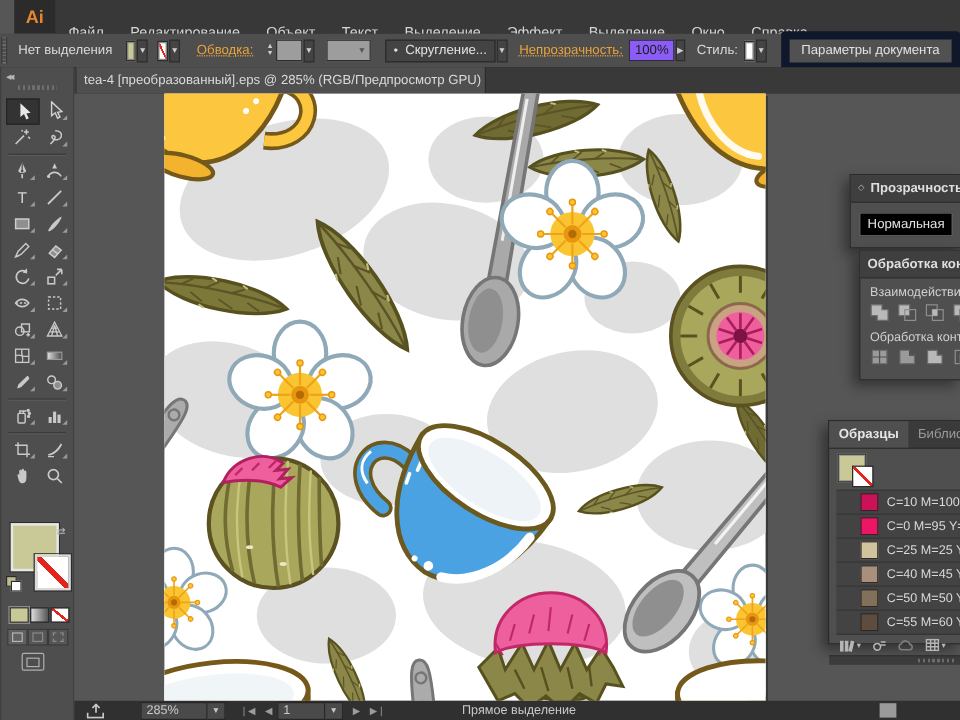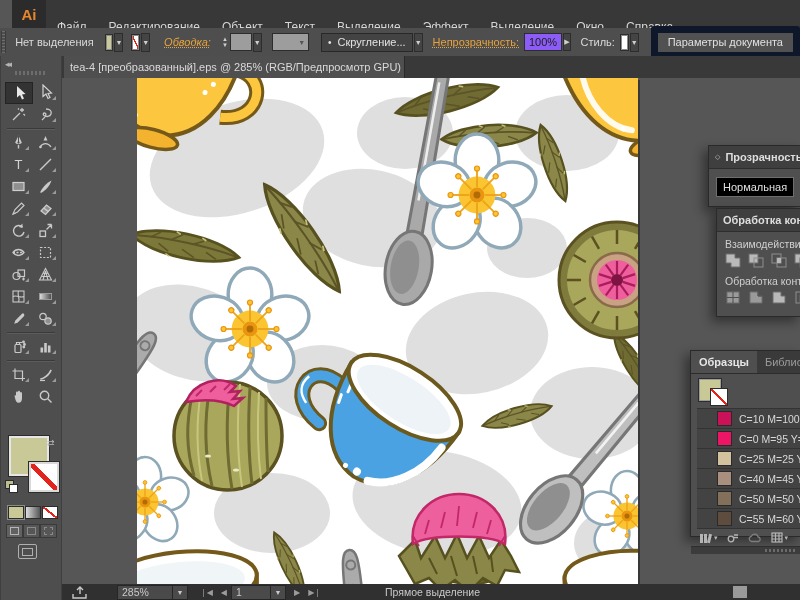--- a/index.html
+++ b/index.html
@@ -140,21 +140,21 @@
     <div class="menu-item">Справка</div>
   </div>
 
   <div id="controlbar" class="abs">
     <div id="cb-grip"></div>
     <span class="cb-label">Нет выделения</span>
     <div class="swatch-sm" style="background:#c9c897;margin-left:6px;"></div>
     <div class="dd-arrow">▼</div>
     <div class="swatch-sm none-bg" style="margin-left:8px;"></div>
     <div class="dd-arrow">▼</div>
-    <span class="cb-link" style="margin-left:14px;font-style:italic;">Обводка:</span>
+    <span class="cb-link" style="margin-left:14px;">Обводка:</span>
     <div class="stepper">
         <span>▲</span>
         <span>▼</span>
       </div>
     <div class="lightfield" style="width:44px;margin-left:2px;"></div>
     <div class="dd-arrow">▼</div>
     <div class="lightfield" style="width:78px;margin-left:10px;display:flex;align-items:center;justify-content:flex-end;">
       <span style="font-size:7px;color:#555;padding-right:3px;">▼</span>
     </div>
     <div class="darkfield" style="margin-left:12px;width:86px;">

